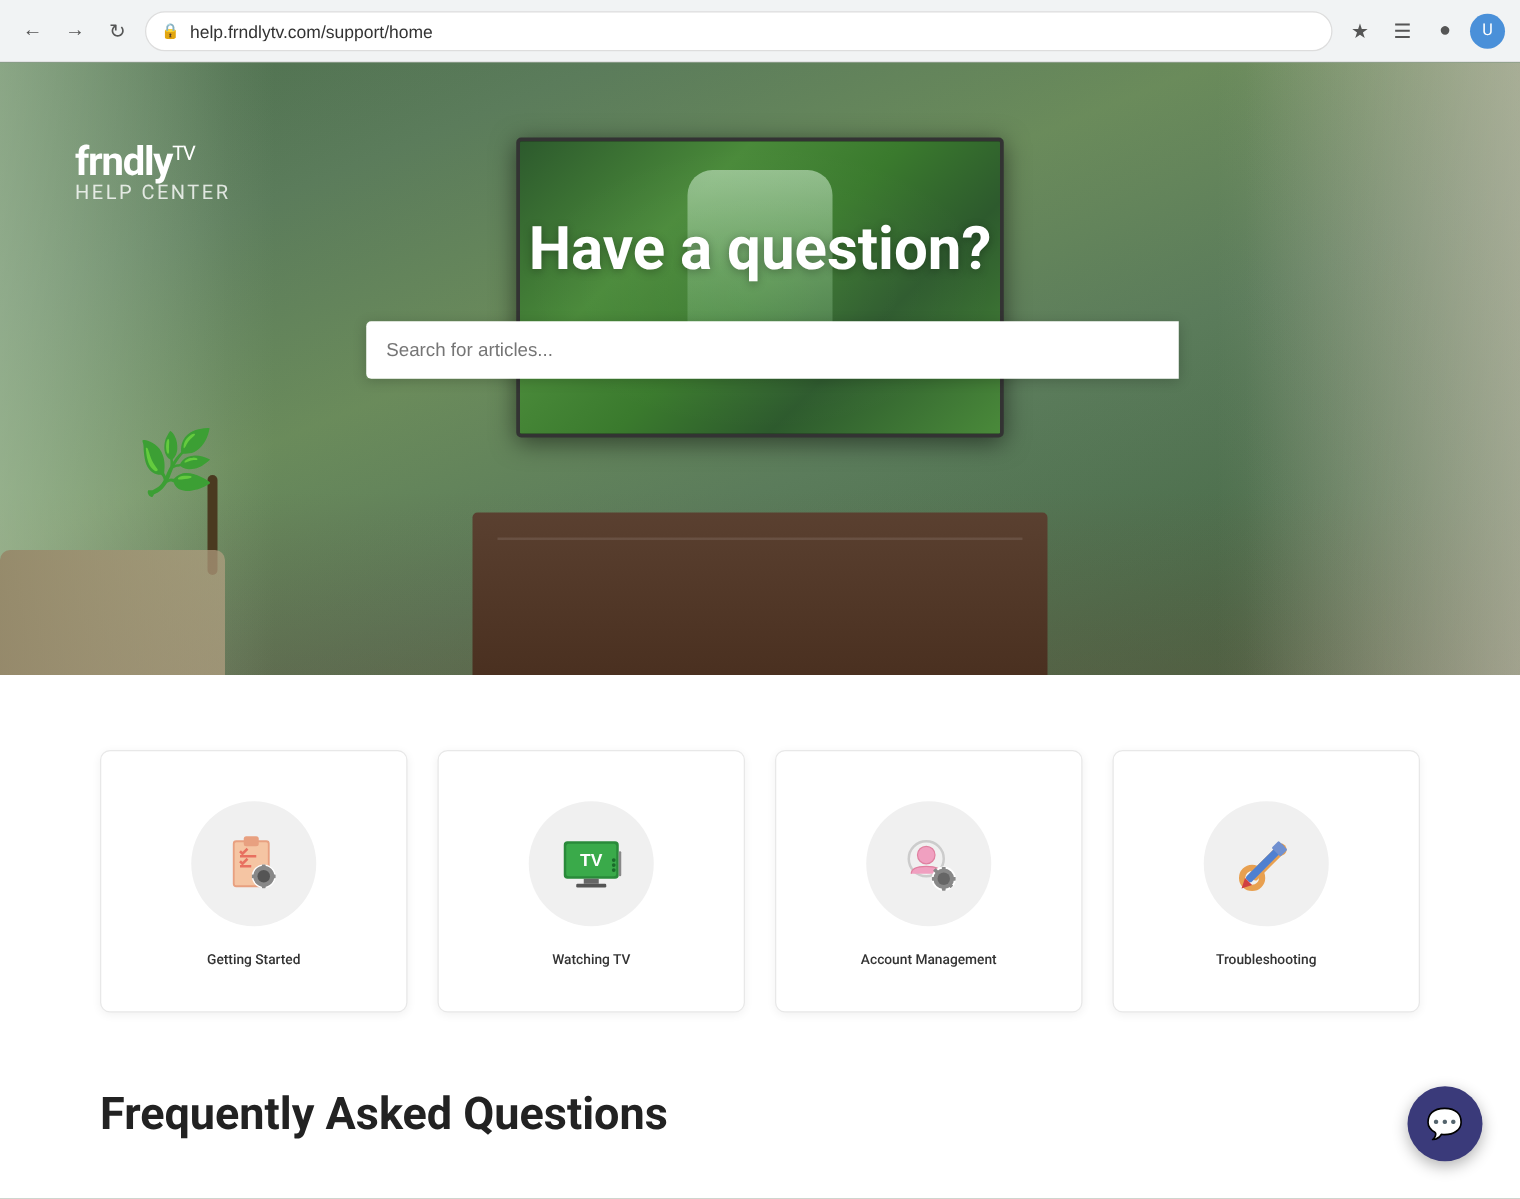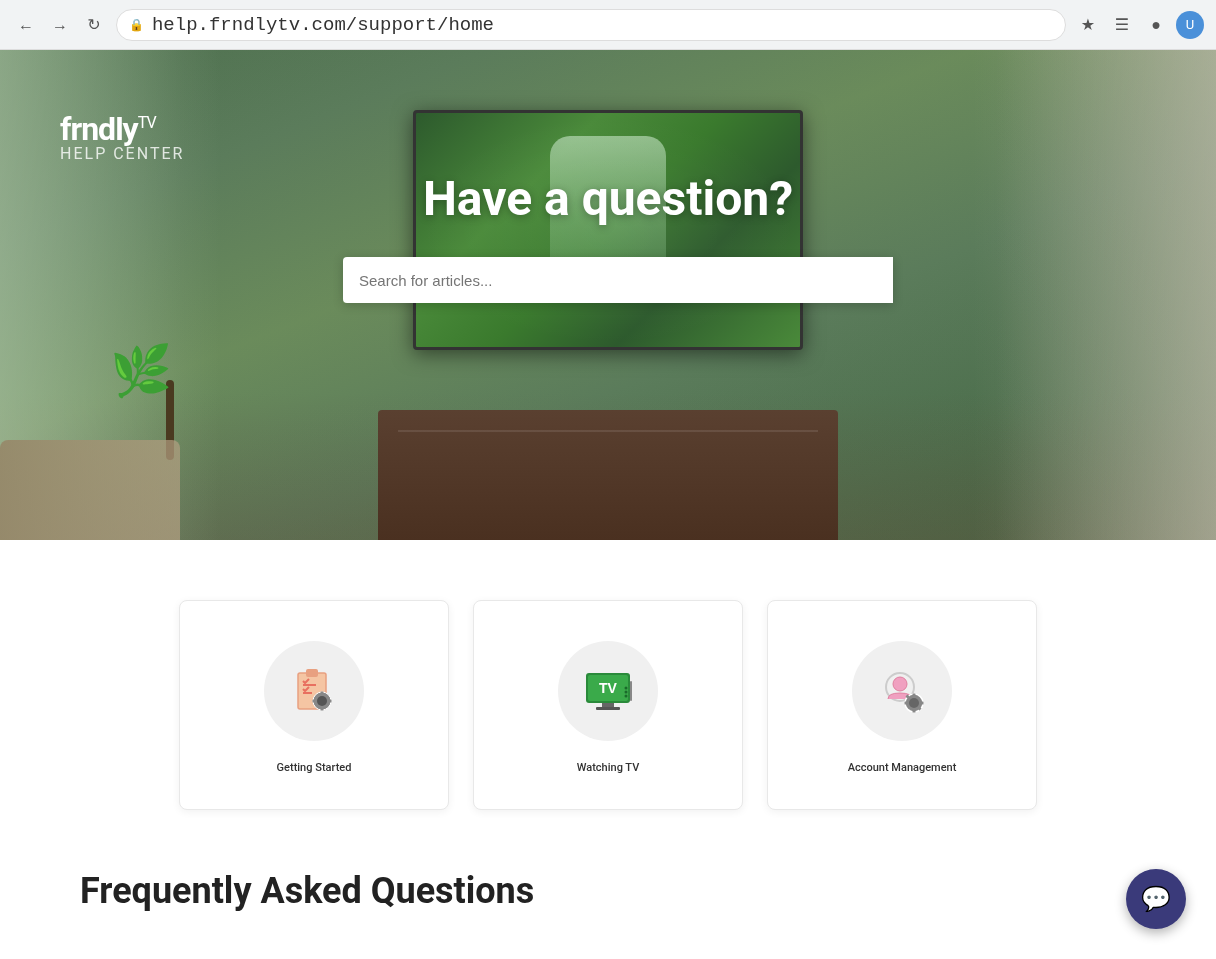--- a/index.html
+++ b/index.html
@@ -45,24 +45,23 @@
       gap: 8px;
     }
     .address-icon {
       color: #555;
       font-size: 12px;
     }
     .address-bar {
       flex: 1;
       border: none;
       outline: none;
-      font-size: 19px;
+      font-size: 14px;
       color: #333;
       background: transparent;
-      font-family: Liberation Mono, monospace;
     }
     .browser-actions {
       display: flex;
       gap: 6px;
       align-items: center;
     }
     .browser-action-btn {
       width: 28px;
       height: 28px;
       border-radius: 50%;
@@ -252,21 +251,21 @@
     .hero-title {
       font-size: 48px;
       font-weight: 700;
       color: white;
       text-shadow: 0 2px 8px rgba(0,0,0,0.3);
       margin-bottom: 30px;
     }
     .search-bar-wrapper {
       display: flex;
       gap: 0;
-      width: 550px;
+      width: 650px;
       box-shadow: 0 2px 10px rgba(0,0,0,0.2);
       margin-left: 20px;
     }
     .search-input {
       flex: 1;
       height: 46px;
       border: none;
       outline: none;
       padding: 0 16px;
       font-size: 15px;
@@ -510,20 +509,39 @@
         <rect x="38.5" y="46.5" width="3" height="3" fill="#888" rx="0.5"></rect>
         <rect x="30.5" y="38.5" width="3" height="3" fill="#888" rx="0.5"></rect>
         <rect x="46.5" y="38.5" width="3" height="3" fill="#888" rx="0.5"></rect>
         <rect x="32" y="32" width="3" height="3" fill="#888" rx="0.5" transform="rotate(45 33.5 33.5)"></rect>
         <rect x="44" y="44" width="3" height="3" fill="#888" rx="0.5" transform="rotate(45 45.5 45.5)"></rect>
       </svg>
     </div>
     <span class="card-label">Account Management</span>
   </div>
 
+  <div class="card">
+    <div class="card-icon-circle">
+      <svg class="icon-svg" viewBox="0 0 56 56" fill="none" xmlns="http://www.w3.org/2000/svg">
+
+        <g transform="rotate(-45 28 28)">
+          <rect x="12" y="24" width="32" height="8" rx="2" fill="#e8a050"></rect>
+          <circle cx="12" cy="28" r="8" fill="none" stroke="#e8a050" stroke-width="5"></circle>
+          <circle cx="44" cy="28" r="5" fill="#e8a050"></circle>
+        </g>
+
+        <g transform="rotate(45 28 28)">
+          <rect x="24" y="8" width="6" height="40" rx="2" fill="#5080d0"></rect>
+          <rect x="22" y="8" width="10" height="8" rx="1" fill="#7090d0"></rect>
+          <polygon points="24,48 32,48 28,56" fill="#d04040"></polygon>
+        </g>
+      </svg>
+    </div>
+    <span class="card-label">Troubleshooting</span>
+  </div>
 
 </div>
 
 <div class="faq-section">
   <h2 class="faq-title">Frequently Asked Questions</h2>
 </div>
 
 <button class="chat-button">
   <span class="chat-icon">💬</span>
 </button>

